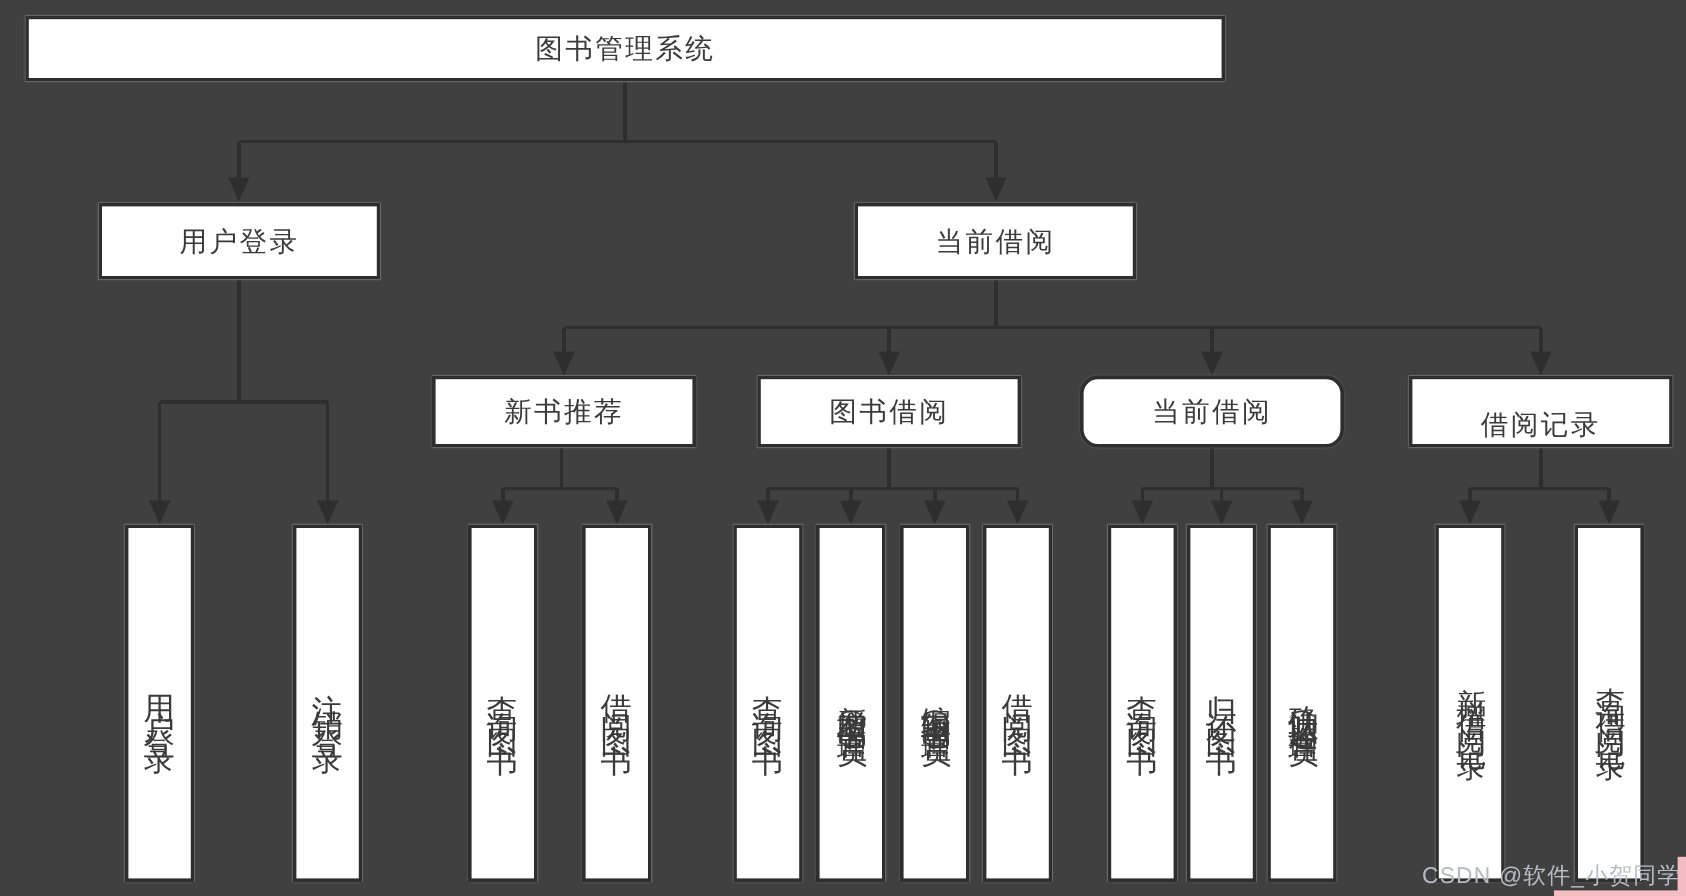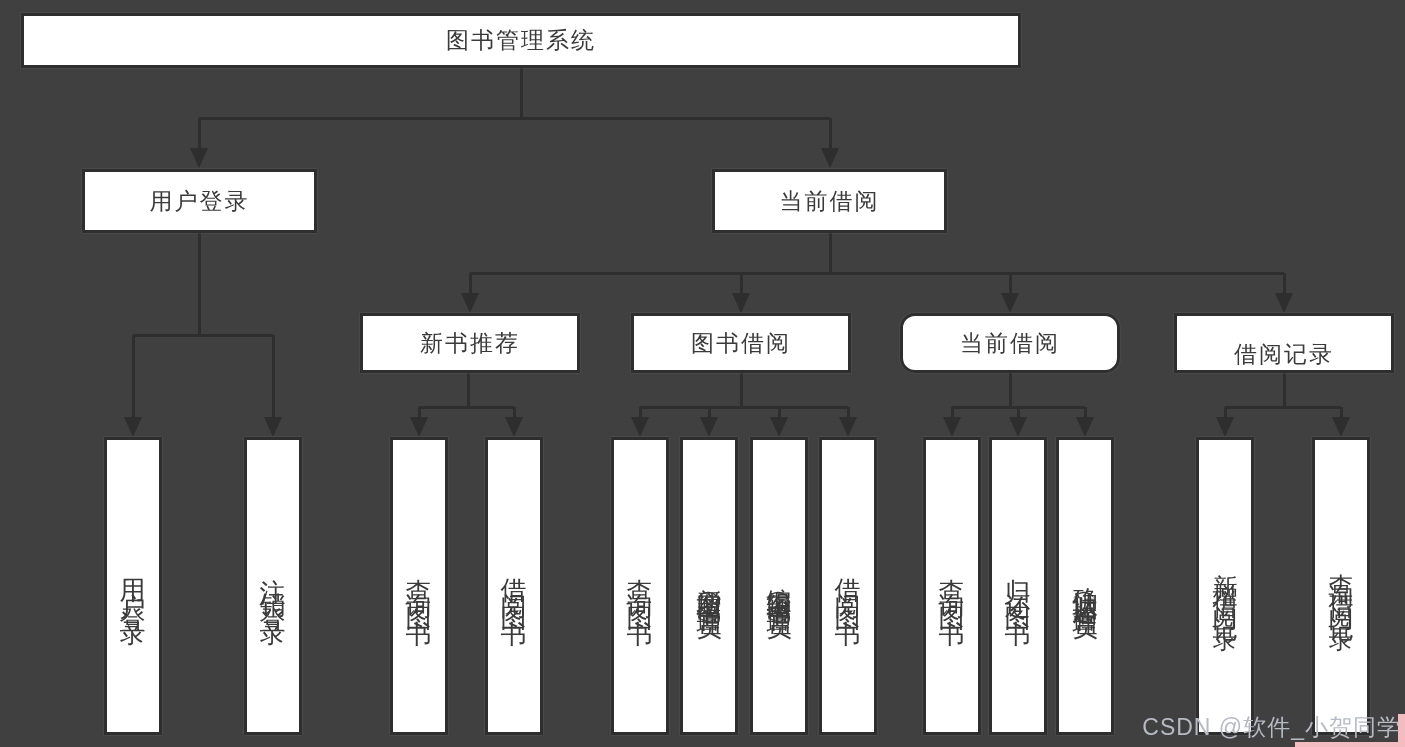--- a/index.html
+++ b/index.html
@@ -41,21 +41,21 @@
   .leaf{top:437px;width:58px;height:298px;}
   .n-l1{left:104px;}  .n-l2{left:244px;}
   .n-l3{left:390px;}  .n-l4{left:485px;}
   .n-l5{left:611px;}  .n-l6{left:680px;}
   .n-l7{left:750px;}  .n-l8{left:819px;}
   .n-l9{left:923px;}  .n-l10{left:989px;} .n-l11{left:1056px;}
   .n-l12{left:1196px;}.n-l13{left:1312px;}
 
   .watermark{
     position:absolute;right:4px;bottom:4px;z-index:5;
-    font-size:23px;letter-spacing:1px;color:#b6bac3;white-space:nowrap;
+    font-size:19px;letter-spacing:1px;color:#b6bac3;white-space:nowrap;
   }
   .wm-edge-r{position:absolute;right:0;bottom:0;width:7px;height:33px;background:#f2bcc1;z-index:4;}
   .wm-edge-b{position:absolute;right:0;bottom:0;width:110px;height:5px;background:#f2bcc1;z-index:4;}
 </style>
 </head>
 <body>
 
 <div class="canvas">
 
   <svg class="wires" viewBox="0 0 1405 747" xmlns="http://www.w3.org/2000/svg" shape-rendering="crispEdges">

